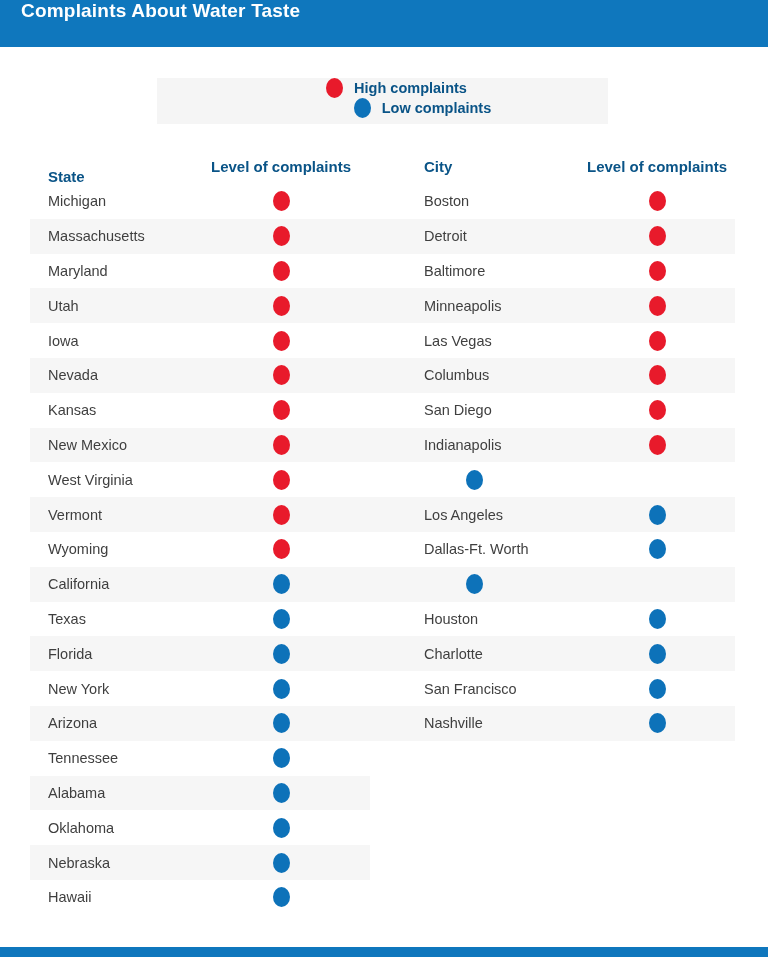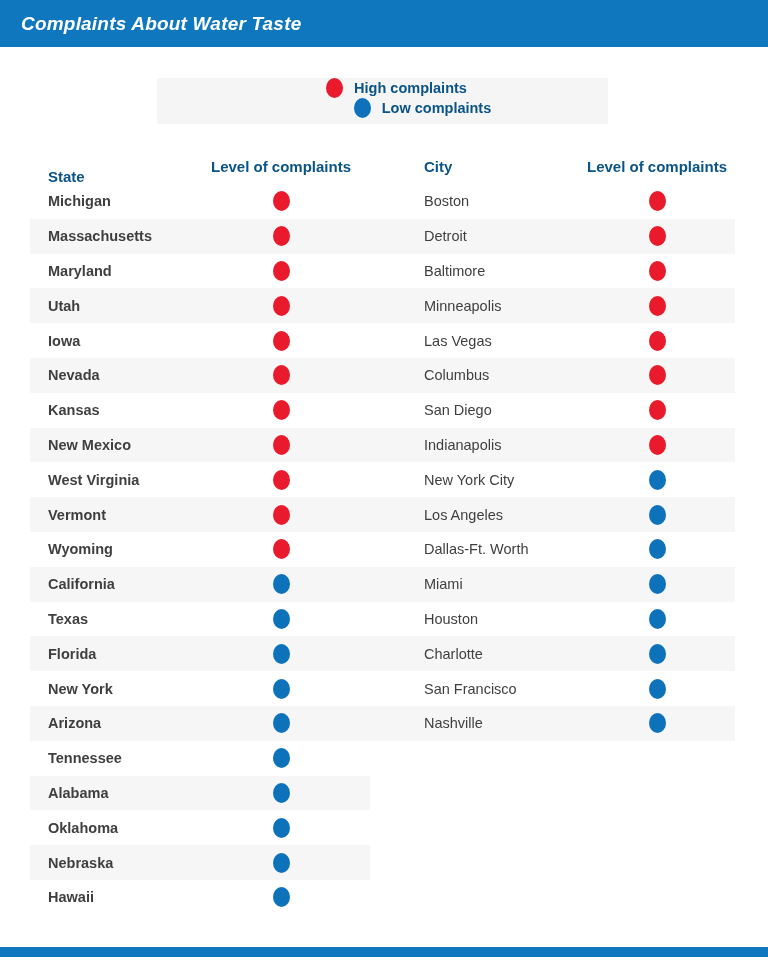--- a/index.html
+++ b/index.html
@@ -2,21 +2,21 @@
 <html><head>
 <meta charset="utf-8">
 <style>
   html,body{margin:0;padding:0;background:#ffffff;}
   .page{
     position:relative;width:768px;height:957px;overflow:hidden;background:#ffffff;
     font-family:"Liberation Sans",sans-serif;
     --accent:#0f77bd;--high:#e81a2b;--low:#0d72b9;--stripe:#f6f6f6;
     --header-text:#0a5487;--row-text:#3f3f3f;--legend-bg:#f5f5f5;
   }
-  .topbar{height:47px;background:var(--accent);display:flex;align-items:center;padding-left:21px;box-sizing:border-box;font-style:italic;}
+  .topbar{height:47px;background:var(--accent);display:flex;padding-left:21px;box-sizing:border-box;}
   .topbar h1{margin:0;font-size:19px;font-weight:bold;color:#ffffff;letter-spacing:.2px;}
   .legend{margin:31px 0 0 157px;width:451px;height:46px;background:var(--legend-bg);
     display:flex;align-items:center;padding-left:28px;box-sizing:border-box;flex-direction:column;}
   .legend-item{display:flex;align-items:center;gap:11px;}
   .legend-item + .legend-item{margin-left:52px;}
   .legend-label{font-size:14.5px;font-weight:bold;color:var(--header-text);}
   .dot{display:inline-block;width:17px;height:20px;border-radius:50%;}
   .dot.high{background:var(--high);}
   .dot.low{background:var(--low);}
   .tables{display:flex;margin:24px 0 0 30px;}
@@ -25,21 +25,21 @@
   .row{display:grid;align-items:center;height:34.8px;}
   .left .row{grid-template-columns:1fr 178px;}
   .right .row{grid-template-columns:1fr 156px;}
   .row.striped{background:var(--stripe);}
   .thead{height:36px;}
   .th{font-size:15px;font-weight:bold;color:var(--header-text);}
   .left .th.labelcol{padding-left:18px;margin-top:20px;}
   .right .th.labelcol{padding-left:54px;}
   .th.dotcol{text-align:center;}
   .cell.label{font-size:14.5px;color:var(--row-text);}
-  .left .cell.label{padding-left:18px;font-weight:bold;}
+  .left .cell.label{padding-left:18px;}
   .right .cell.label{padding-left:54px;}
   .cell.dot-cell{display:flex;justify-content:center;}
   .bottombar{position:absolute;left:0;bottom:0;width:768px;height:10px;background:var(--accent);}
 </style>
 </head>
 <body>
 
 <div class="page" style="--accent: #0f77bd; --high: #e81a2b; --low: #0d72b9; --stripe: #f6f6f6; --header-text: #0a5487; --row-text: #3f3f3f; --legend-bg: #f5f5f5;">
 
   <header class="topbar">
@@ -242,39 +242,37 @@
               <span class="dot high"></span>
             </span>
           </div>
           <div class="row striped">
             <span class="cell label">Indianapolis</span>
             <span class="cell dot-cell">
               <span class="dot high"></span>
             </span>
           </div>
           <div class="row">
-            <span class="cell label">New York City</span>
             <span class="cell dot-cell">
               <span class="dot low"></span>
             </span>
           </div>
           <div class="row striped">
             <span class="cell label">Los Angeles</span>
             <span class="cell dot-cell">
               <span class="dot low"></span>
             </span>
           </div>
           <div class="row">
             <span class="cell label">Dallas-Ft. Worth</span>
             <span class="cell dot-cell">
               <span class="dot low"></span>
             </span>
           </div>
           <div class="row striped">
-            <span class="cell label">Miami</span>
             <span class="cell dot-cell">
               <span class="dot low"></span>
             </span>
           </div>
           <div class="row">
             <span class="cell label">Houston</span>
             <span class="cell dot-cell">
               <span class="dot low"></span>
             </span>
           </div>

